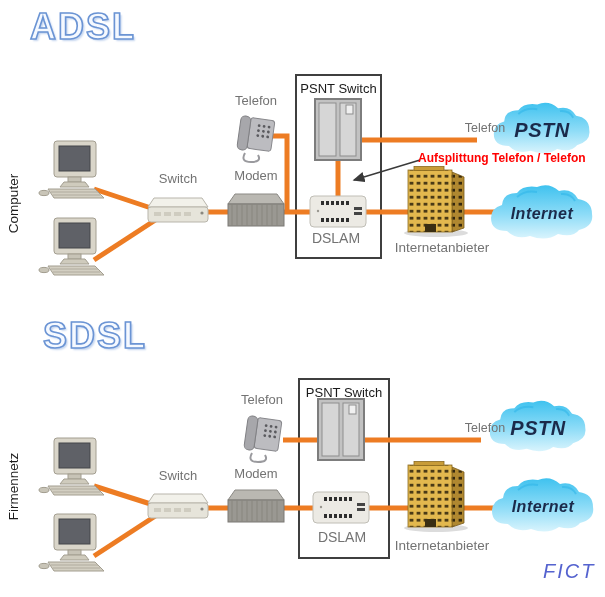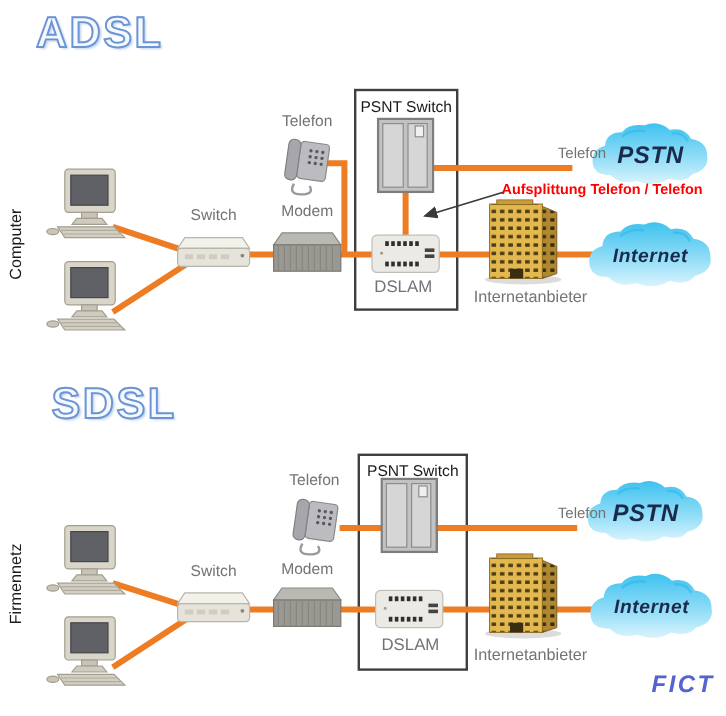--- a/index.html
+++ b/index.html
@@ -21,21 +21,21 @@
     transform:rotate(-90deg);white-space:nowrap;color:#1c1c1c;
   }
   .psnt-box{
     position:absolute;z-index:0;border:2px solid #3f3f3f;background:#ffffff;
   }
   .psnt-label{position:absolute;top:5px;left:0;right:0;text-align:center;font-size:13px;z-index:3;white-space:nowrap;}
   .annotation{position:absolute;z-index:3;font-size:12px;font-weight:bold;color:#ff0000;white-space:nowrap;}
   .cloud{position:absolute;z-index:2;display:flex;align-items:center;justify-content:center;}
   .cloud svg{position:absolute;left:0;top:0;width:100%;height:100%;}
   .cloud span{position:relative;z-index:1;font-weight:bold;font-style:italic;color:#1b2a4a;font-size:20px;letter-spacing:0.5px;}
-  .logo{position:absolute;z-index:3;font-size:20px;font-weight:bold;font-style:italic;color:#5563cf;letter-spacing:2px;}
+  .logo{position:absolute;z-index:3;font-size:20px;font-weight:normal;font-style:italic;color:#5563cf;letter-spacing:2px;}
   .small-lbl{font-size:12.5px;}
 </style>
 </head>
 <body>
 
 <div class="canvas">
 
   <svg width="0" height="0" style="position:absolute" aria-hidden="true">
     <defs>
       <linearGradient id="cloudGrad" x1="0" y1="0" x2="0" y2="1">

